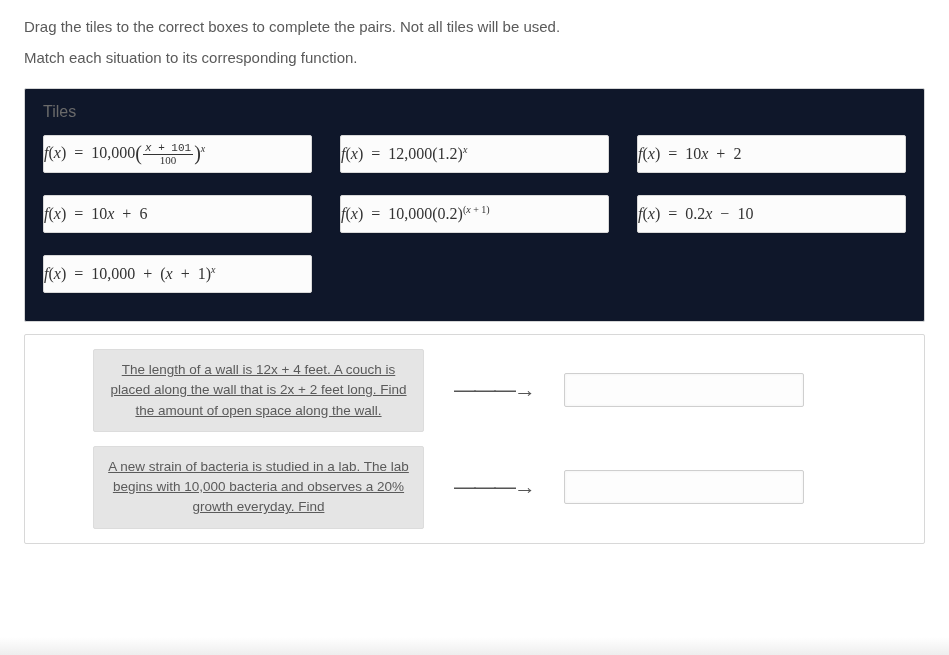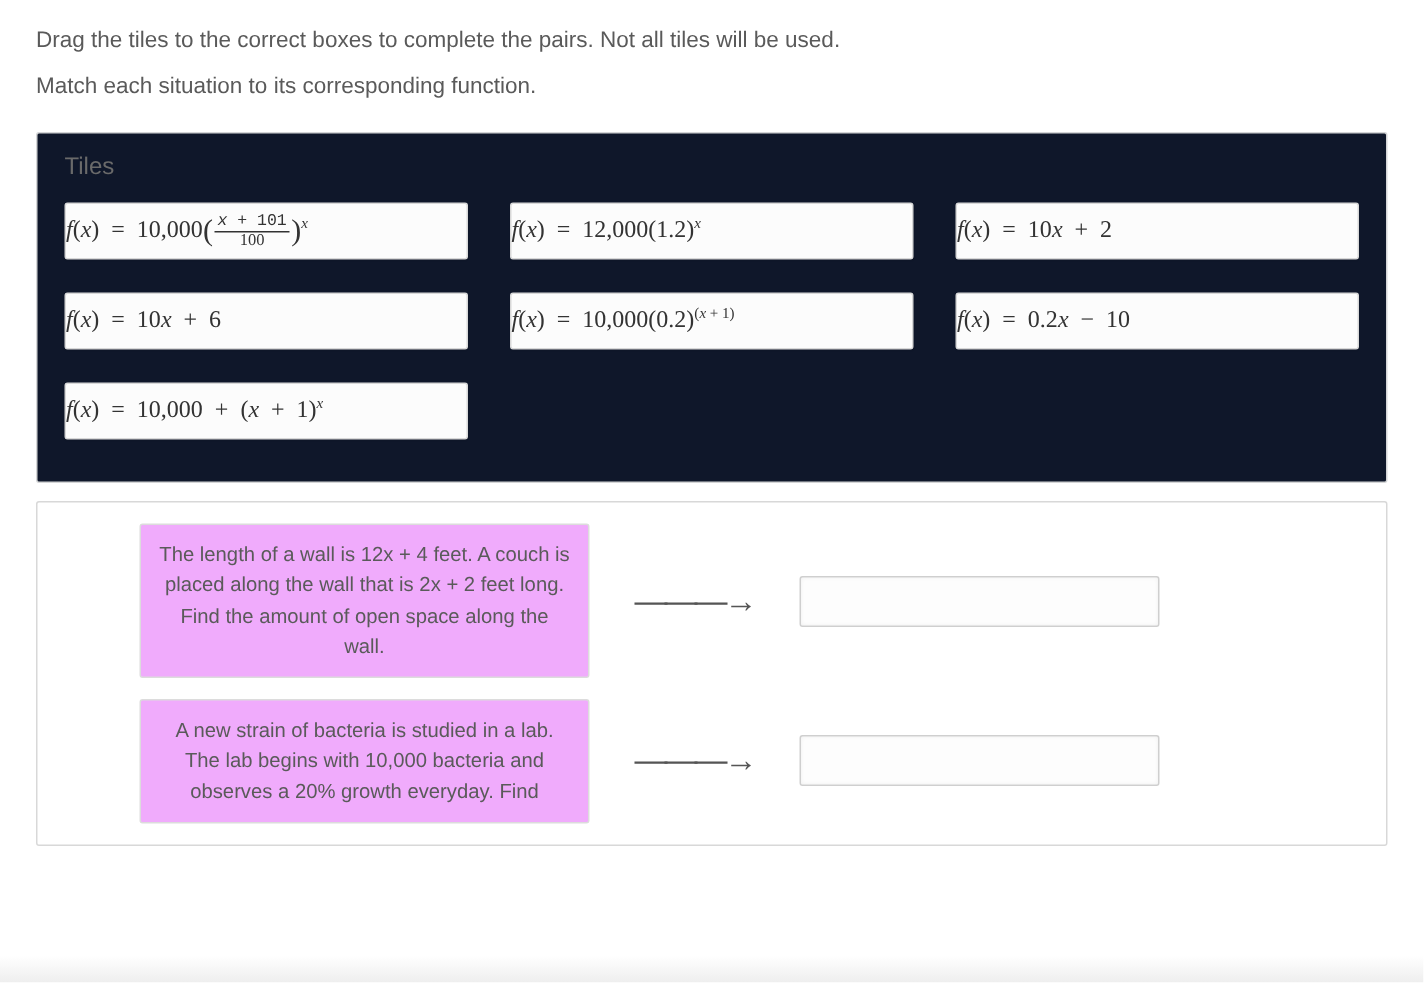--- a/index.html
+++ b/index.html
@@ -64,29 +64,30 @@
     padding: 14px 18px 0 18px;
   }
   .pairs-title { color: #6a6a6a; font-size: 16px; margin-bottom: 14px; }
   .pair-row {
     display: flex;
     align-items: center;
     margin-bottom: 14px;
     padding-left: 50px;
   }
   .situation {
-    width: 300px;
+    width: 331px;
     border: 1px solid #dcdcdc;
     border-radius: 2px;
     padding: 10px 12px;
     text-align: center;
     color: #5a5a5a;
     font-size: 13.5px;
     line-height: 1.5;
-    background: #f0abfc;
+    background: #e5e5e5;
+    text-decoration: underline;
   }
   .arrow-wrap {
     width: 140px;
     display: flex;
     justify-content: center;
   }
   .arrow {
     font-size: 22px;
     color: #555;
     letter-spacing: -2px;

